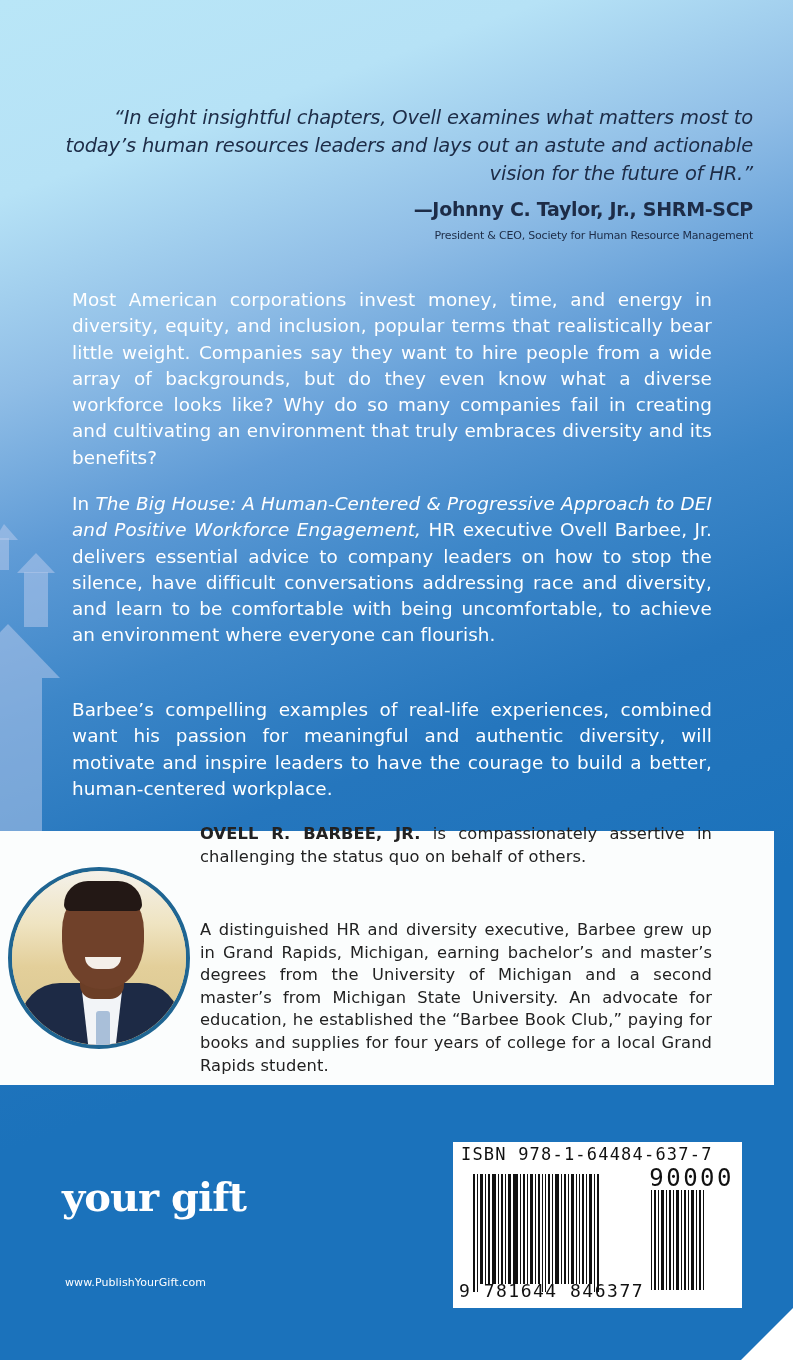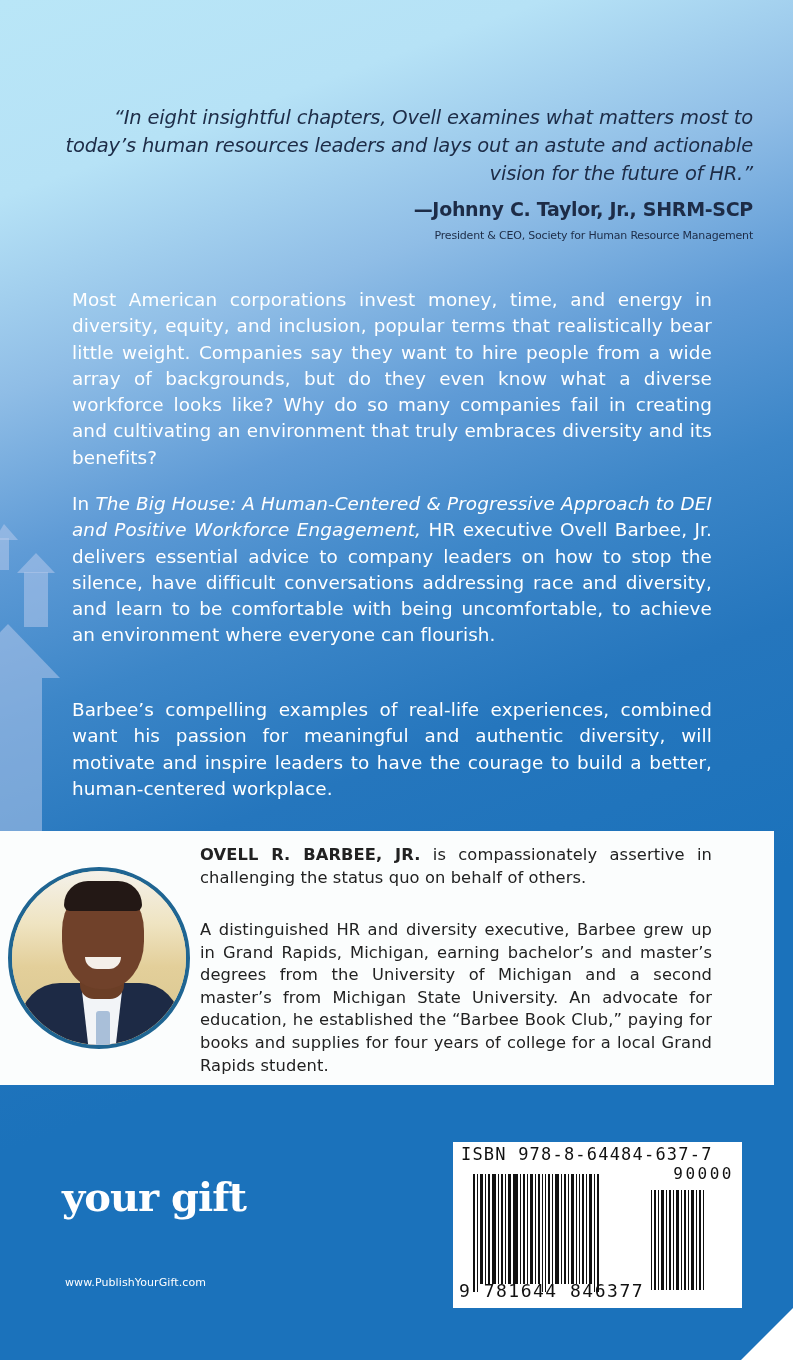--- a/index.html
+++ b/index.html
@@ -31,30 +31,30 @@
   .photo .shirt { position: absolute; left: 70px; top: 120px; width: 40px; height: 70px; background: #f2f4f7;
            clip-path: polygon(0 0, 100% 0, 80% 100%, 20% 100%); }
   .photo .tie { position: absolute; left: 84px; top: 140px; width: 14px; height: 50px; background: #a9bfd9; border-radius: 3px; }
   .photo .neck { position: absolute; left: 68px; top: 98px; width: 44px; height: 30px; background: #6b3e26; border-radius: 0 0 14px 14px; }
   .photo .head { position: absolute; left: 50px; top: 14px; width: 82px; height: 104px; background: #70412a; border-radius: 44% 44% 46% 46%; }
   .photo .hair { position: absolute; left: 52px; top: 10px; width: 78px; height: 30px; background: #231815; border-radius: 40px 40px 10px 10px; }
   .photo .smile { position: absolute; left: 73px; top: 86px; width: 36px; height: 12px; background: #f4efe9; border-radius: 0 0 18px 18px; }
   .bio-text { position: absolute; left: 200px; width: 512px; color: #222222; font-size: 16.3px; line-height: 22.6px;
               text-align: justify; margin: 0; letter-spacing: 0.1px; }
   .bio-text b { font-weight: bold; }
-  #bio1 { top: 844px; }
+  #bio1 { top: 823px; }
   #bio2 { top: 919px; }
   .logo { position: absolute; left: 62px; top: 1178px; width: 220px; color: #ffffff; font-family: "DejaVu Serif", serif; }
   .logo .l1 { font-size: 40px; line-height: 38px; letter-spacing: -1px; font-weight: bold; display: block; padding-left: 4px; }
   .logo .l2 { font-size: 40px; line-height: 38px; letter-spacing: -1px; font-weight: bold; display: block; }
   .url { position: absolute; left: 65px; top: 1276px; color: #ffffff; font-size: 11px; letter-spacing: 0.1px; }
   .barcode-box { position: absolute; left: 453px; top: 1142px; width: 289px; height: 166px; background: #ffffff; }
   .isbn-label { position: absolute; left: 8px; top: 2px; font-family: "DejaVu Sans Mono", monospace; font-size: 17px;
                 letter-spacing: 1.2px; color: #111; white-space: nowrap; }
-  .price-code { position: absolute; right: 8px; top: 22px; font-family: "DejaVu Sans Mono", monospace; font-size: 16px;
+  .price-code { position: absolute; right: 8px; top: 22px; font-family: "DejaVu Sans Mono", monospace; font-size: 24px;
                 letter-spacing: 2.5px; color: #111; }
   .bars-main { position: absolute; left: 20px; top: 32px; width: 178px; height: 110px; display: flex; align-items: stretch; }
   .bars-addon { position: absolute; left: 198px; top: 48px; width: 82px; height: 100px; display: flex; align-items: stretch; }
   .bar { background: #111; margin-right: 2px; }
   .ean-digits { position: absolute; left: 6px; top: 138px; font-family: "DejaVu Sans Mono", monospace; font-size: 18px;
                 letter-spacing: 1.5px; color: #111; white-space: nowrap; text-align: center; }
   .corner-cut { position: absolute; right: 0; bottom: 0; width: 0; height: 0; border-style: solid;
                 border-width: 0 0 52px 52px; border-color: transparent transparent #ffffff transparent; }
 </style>
 </head>
@@ -94,21 +94,21 @@
   </div>
   <p class="bio-text" id="bio1"><b>OVELL R. BARBEE, JR.</b><span> is compassionately assertive in challenging the status quo on behalf of others.</span></p>
   <p class="bio-text" id="bio2">A distinguished HR and diversity executive, Barbee grew up in Grand Rapids, Michigan, earning bachelor’s and master’s degrees from the University of Michigan and a second master’s from Michigan State University. An advocate for education, he established the “Barbee Book Club,” paying for books and supplies for four years of college for a local Grand Rapids student.</p>
 
   <div class="logo">
     <span class="l2">your gift</span>
   </div>
   <div class="url">www.PublishYourGift.com</div>
 
   <div class="barcode-box">
-    <div class="isbn-label">ISBN 978-8-64484-637-7</div>
+    <div class="isbn-label">ISBN 978-1-64484-637-7</div>
     <div class="price-code">90000</div>
     <div class="bars-main">
       <div class="bar" style="width:2px;height:118px"></div>
         <div class="bar" style="width:1px;height:118px"></div>
       <div class="bar" style="width:3px"></div>
         <div class="bar" style="width:1px"></div>
         <div class="bar" style="width:2px"></div>
       <div class="bar" style="width:4px"></div>
         <div class="bar" style="width:1px"></div>
         <div class="bar" style="width:2px"></div>

